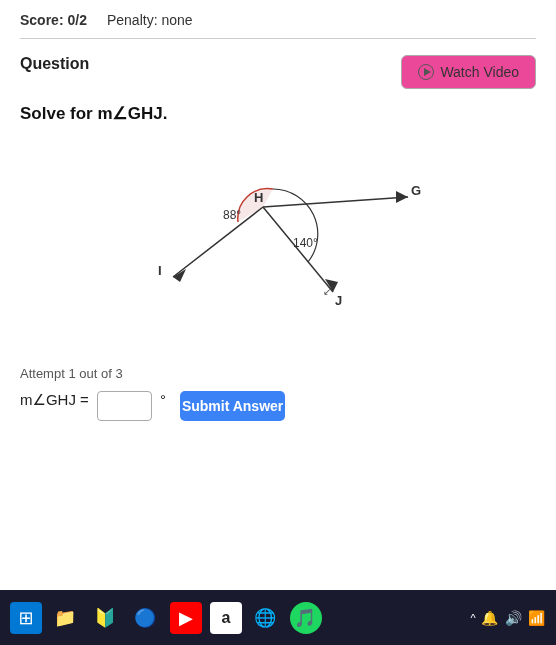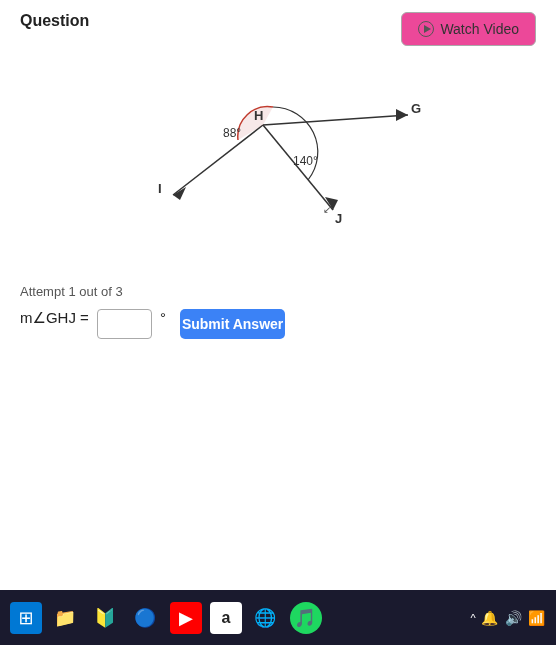--- a/index.html
+++ b/index.html
@@ -197,31 +197,44 @@
       gap: 6px;
       color: #fff;
       font-size: 12px;
     }
   </style>
 </head>
 <body>
 
 <div class="main-content">
 
+  <div class="score-bar">
+    <span class="score-text">
+      <span>Score:</span>
+      <span>0/2</span>
+    </span>
+    <span class="penalty-text">
+      <span>Penalty:</span>
+      <span>none</span>
+    </span>
+  </div>
 
   <div class="question-header">
     <span class="question-label">Question</span>
     <button class="watch-video-btn">
       <div class="play-icon">
         <div class="play-triangle"></div>
       </div>
       <span>Watch Video</span>
     </button>
   </div>
 
+  <div class="question-text">
+    Solve for m∠GHJ.
+  </div>
 
   <div class="diagram-area">
     <svg viewBox="0 0 320 190">
 
       <line x1="145" y1="60" x2="290" y2="50" stroke="#333" stroke-width="1.5"></line>
 
       <polygon points="290,50 278,44 278,56" fill="#333"></polygon>
 
       <line x1="145" y1="60" x2="55" y2="130" stroke="#333" stroke-width="1.5"></line>
 

